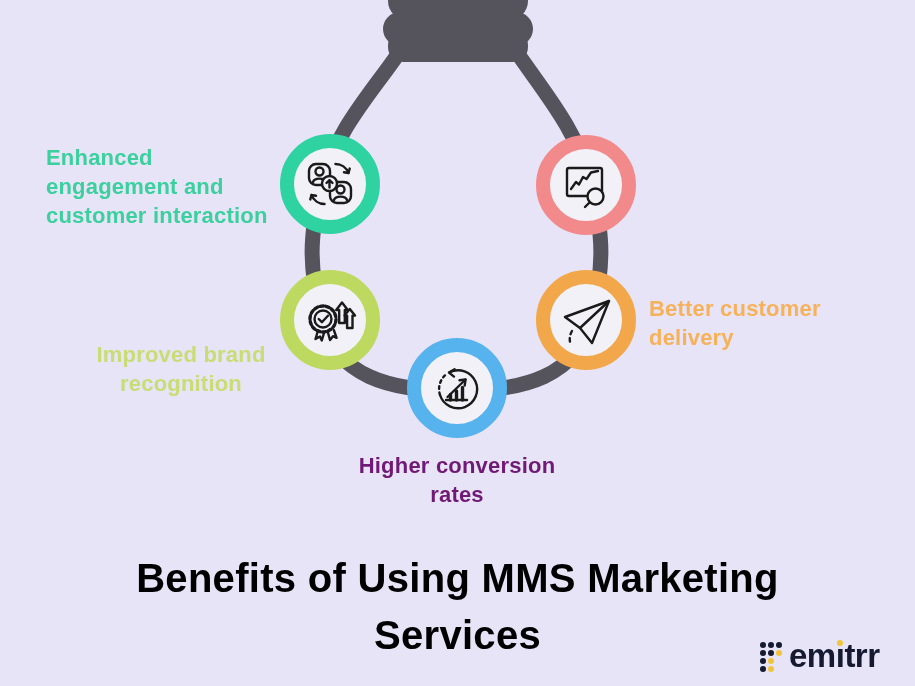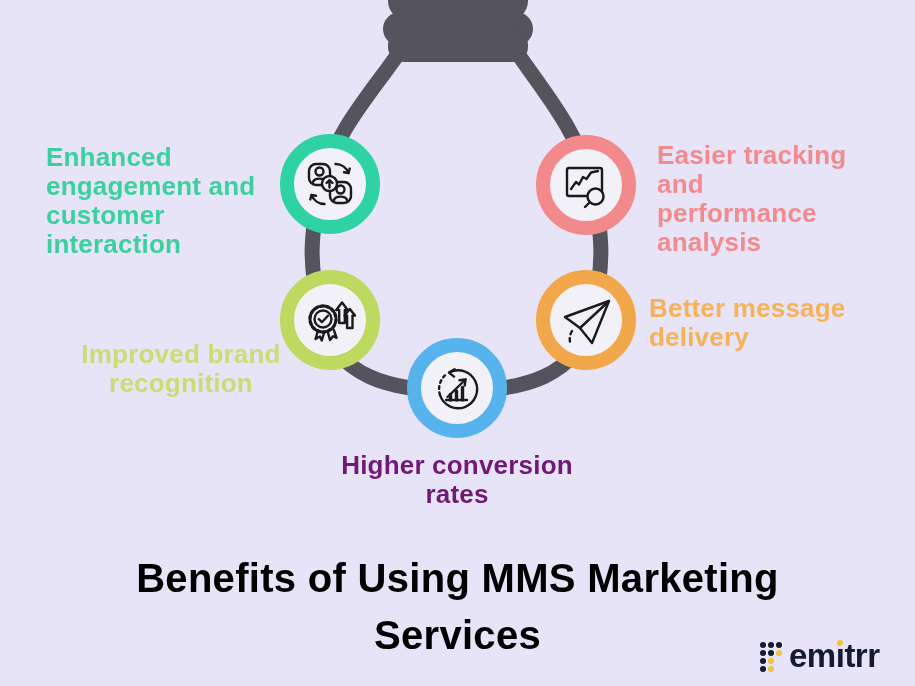--- a/index.html
+++ b/index.html
@@ -18,21 +18,21 @@
     border-radius:50%;
     background:#f2f1f8;
     display:flex;align-items:center;justify-content:center;
     box-sizing:content-box;
   }
   .benefit-circle svg{display:block;}
   .icon-art{stroke:#1a1a1a;stroke-width:2.4;fill:none;stroke-linecap:round;stroke-linejoin:round;}
   .benefit-label{
     position:absolute;
     font-weight:bold;
-    font-size:26px;
+    font-size:22px;
     line-height:29px;
     white-space:pre-line;
     letter-spacing:0.2px;
   }
   .align-center{text-align:center;}
   #circle-engagement{left:280px;top:134px;}
   #circle-tracking{left:536px;top:135px;}
   #circle-brand{left:280px;top:270px;}
   #circle-delivery{left:536px;top:270px;}
   #circle-conversion{left:407px;top:338px;}
@@ -156,28 +156,25 @@
         <path d="M17.5 36 L35.5 18.5"></path>
         <path d="M35.5 18.5 l-6 0.8 M35.5 18.5 l-0.8 6"></path>
       </g>
     </svg>
   </div>
 
   <div class="benefit-label" id="label-engagement" style="color: rgb(59, 208, 158);">Enhanced
 engagement and
 customer interaction</div>
 
-  <div class="benefit-label" id="label-tracking" style="color: rgb(242, 138, 142);">Easier tracking and
-performance
-analysis</div>
 
   <div class="benefit-label align-center" id="label-brand" style="color: rgb(201, 221, 116);">Improved brand
 recognition</div>
 
-  <div class="benefit-label" id="label-delivery" style="color: rgb(247, 178, 89);">Better message
+  <div class="benefit-label" id="label-delivery" style="color: rgb(247, 178, 89);">Better customer
 delivery</div>
 
   <div class="benefit-label align-center" id="label-conversion" style="color: #701a75;">Higher conversion
 rates</div>
 
   <div id="main-title" style="color: #000000;">Benefits of Using MMS Marketing
 Services</div>
 
   <div id="logo">
     <div id="logo-dots">

